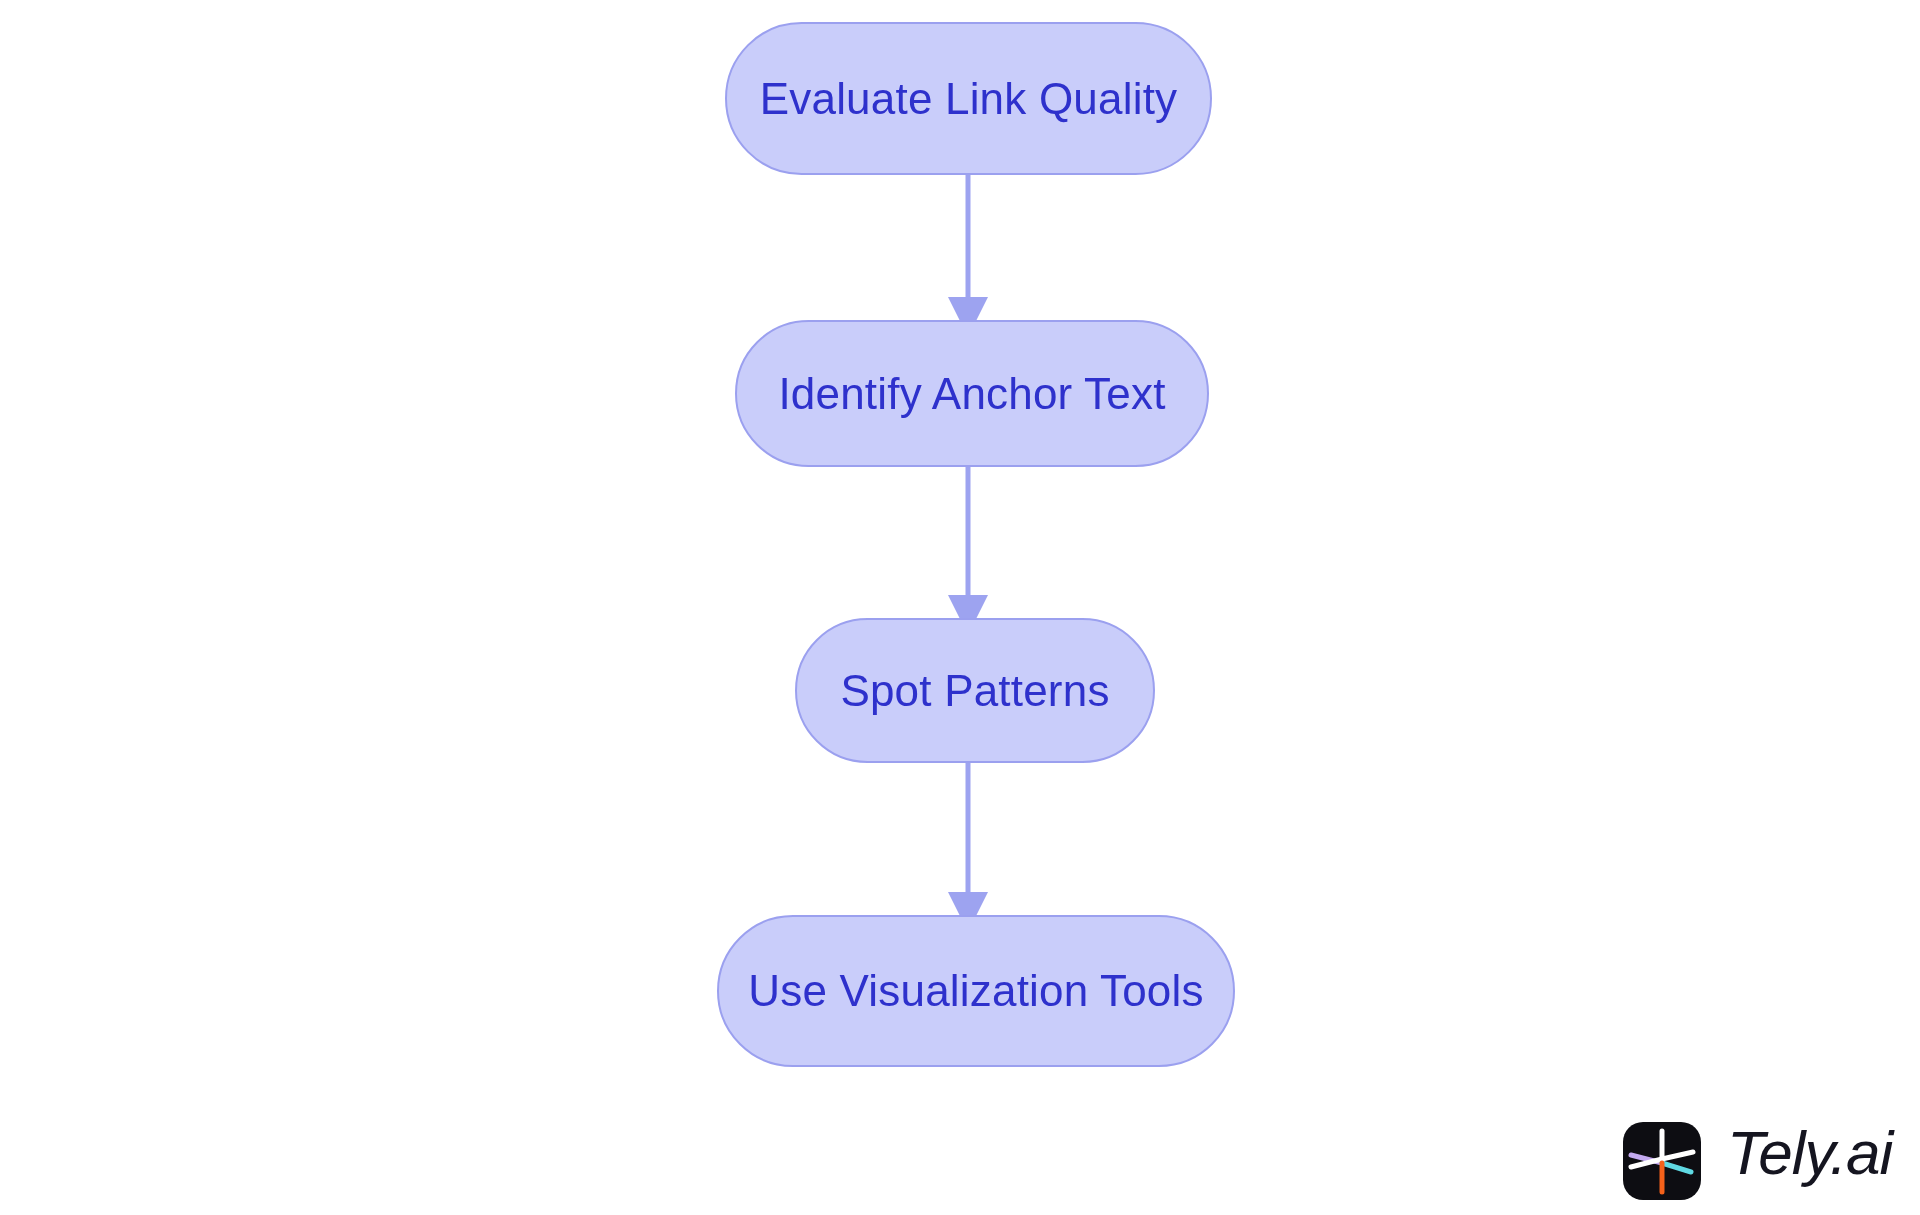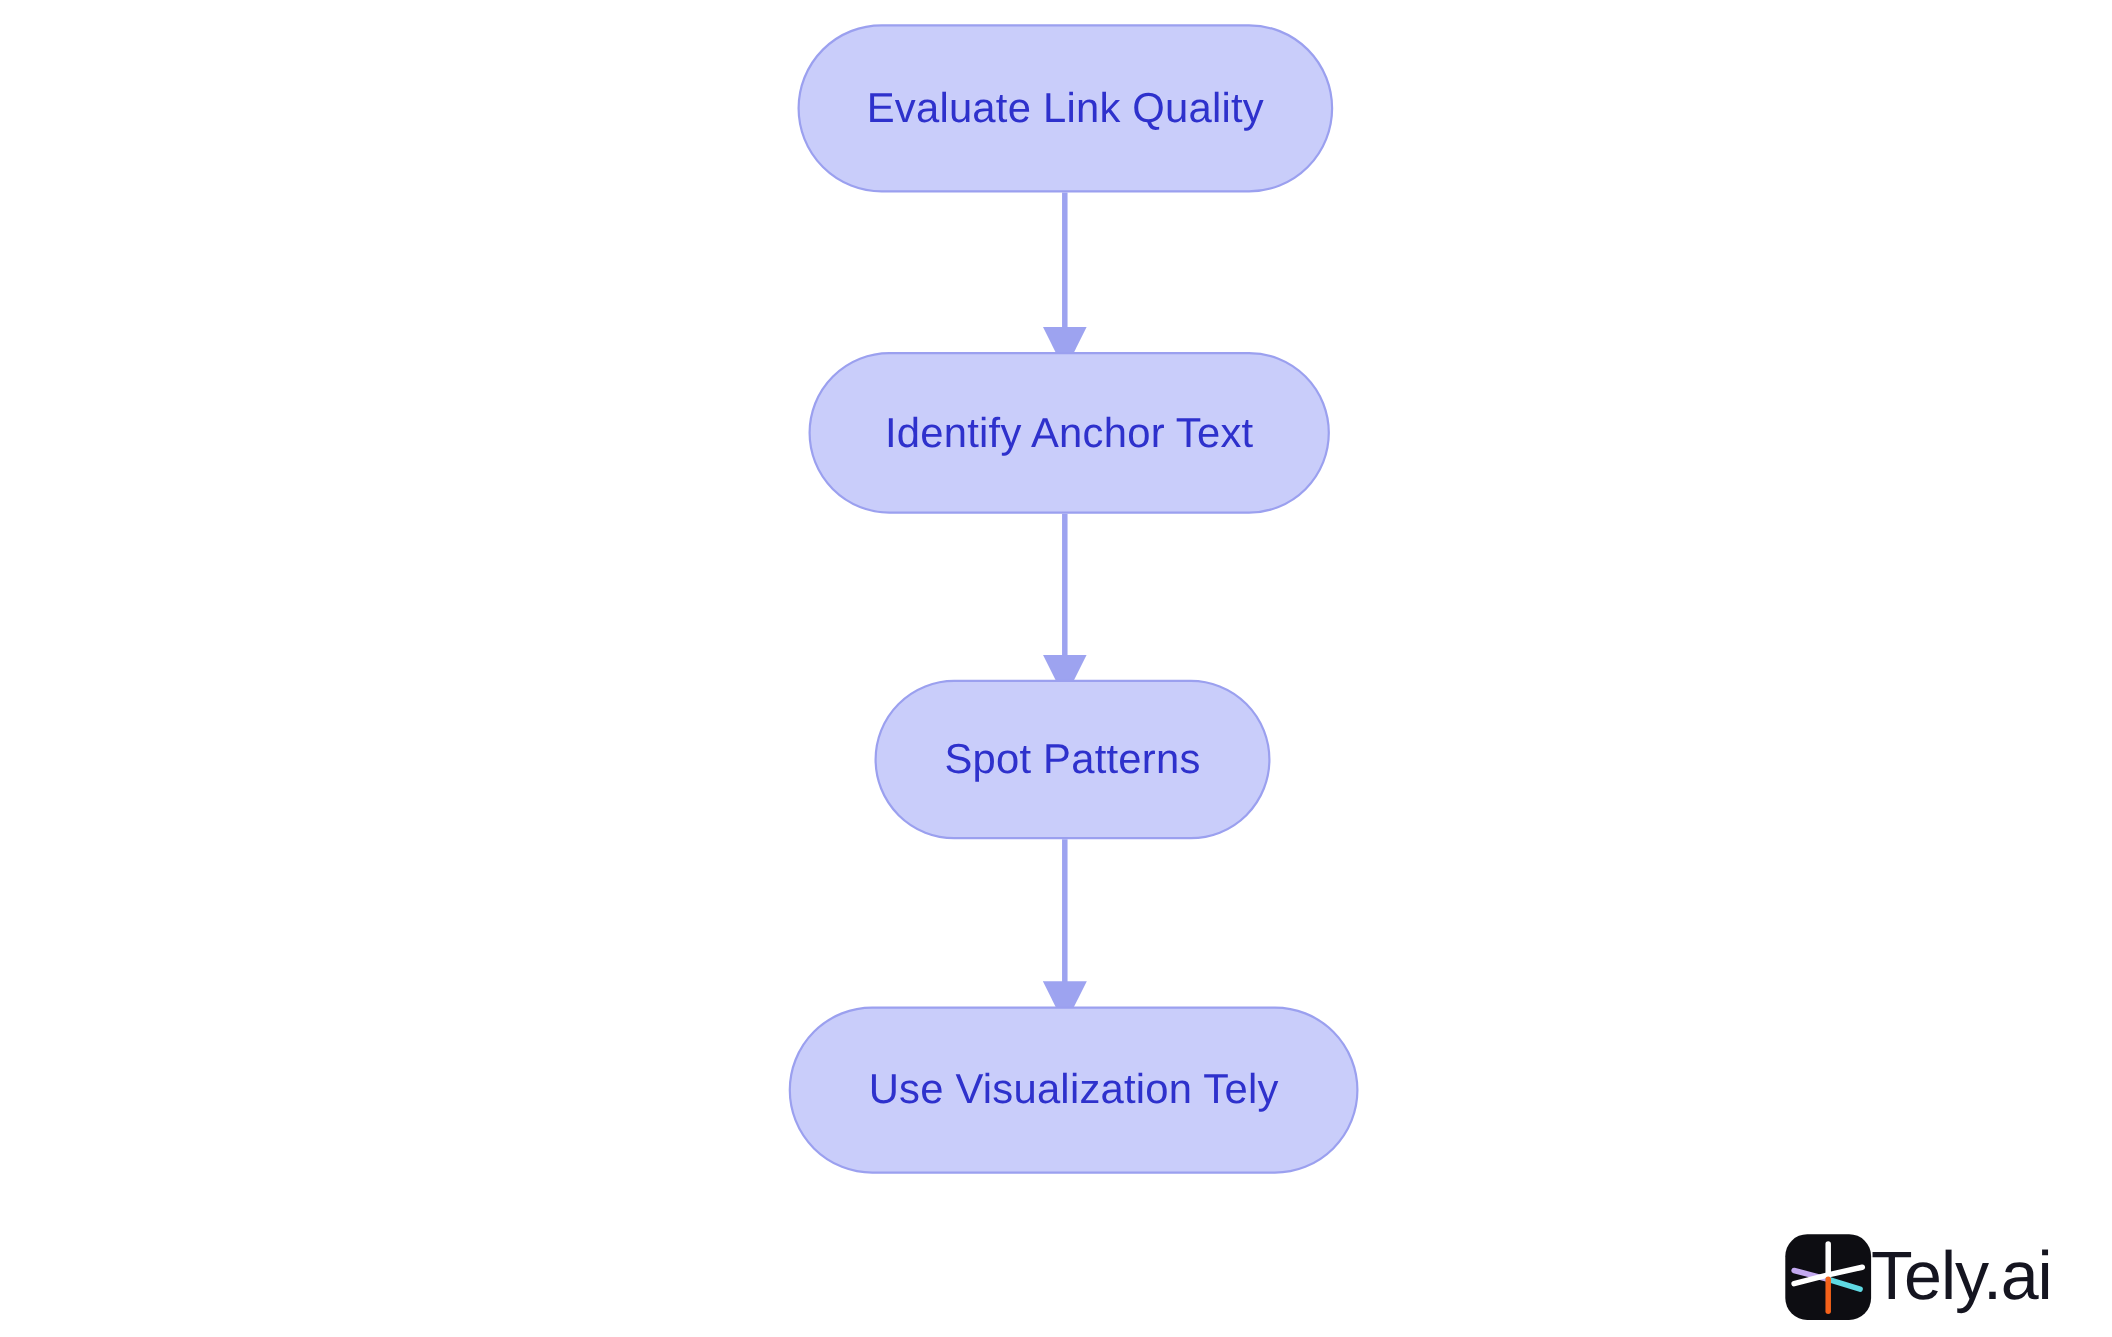--- a/index.html
+++ b/index.html
@@ -27,21 +27,21 @@
   .node {
     position: absolute;
     box-sizing: border-box;
     display: flex;
     align-items: center;
     justify-content: center;
     background: #c9cdfa;
     border: 2px solid #9ba0ef;
     border-radius: 999px;
     color: #2e31cc;
-    font-size: 38px;
+    font-size: 44px;
     font-weight: 400;
     letter-spacing: 0.2px;
     line-height: 1;
     white-space: nowrap;
     -webkit-font-smoothing: antialiased;
   }
 
   .node-label {
     pointer-events: none;
   }
@@ -60,21 +60,22 @@
     height: 1215px;
     pointer-events: none;
   }
 
   
   #brand {
     position: absolute;
     left: 1623px;
     top: 1122px;
     display: flex;
-    align-items: center;
+    gap: 26px;
+    font-style: italic;
   }
 
   #brand-mark {
     width: 78px;
     height: 78px;
     border-radius: 20px;
     background: #0d0d12;
     position: relative;
     flex: 0 0 auto;
   }
@@ -112,21 +113,21 @@
 
   <div class="node" id="node-2">
     <span class="node-label">Spot Patterns</span>
   </div>
 
   <div class="node" id="node-1">
     <span class="node-label">Identify Anchor Text</span>
   </div>
 
   <div class="node" id="node-3">
-    <span class="node-label">Use Visualization Tely</span>
+    <span class="node-label">Use Visualization Tools</span>
   </div>
 
   <div id="brand">
     <div id="brand-mark">
       <svg viewBox="0 0 78 78" width="78" height="78">
 
         <line x1="8" y1="33" x2="39" y2="41" stroke="#c3a9f0" stroke-width="5" stroke-linecap="round"></line>
         <line x1="8" y1="45" x2="39" y2="37" stroke="#ffffff" stroke-width="5" stroke-linecap="round"></line>
         <line x1="39" y1="37" x2="70" y2="30" stroke="#ffffff" stroke-width="5" stroke-linecap="round"></line>
         <line x1="39" y1="41" x2="68" y2="50" stroke="#5fd9e3" stroke-width="5" stroke-linecap="round"></line>

